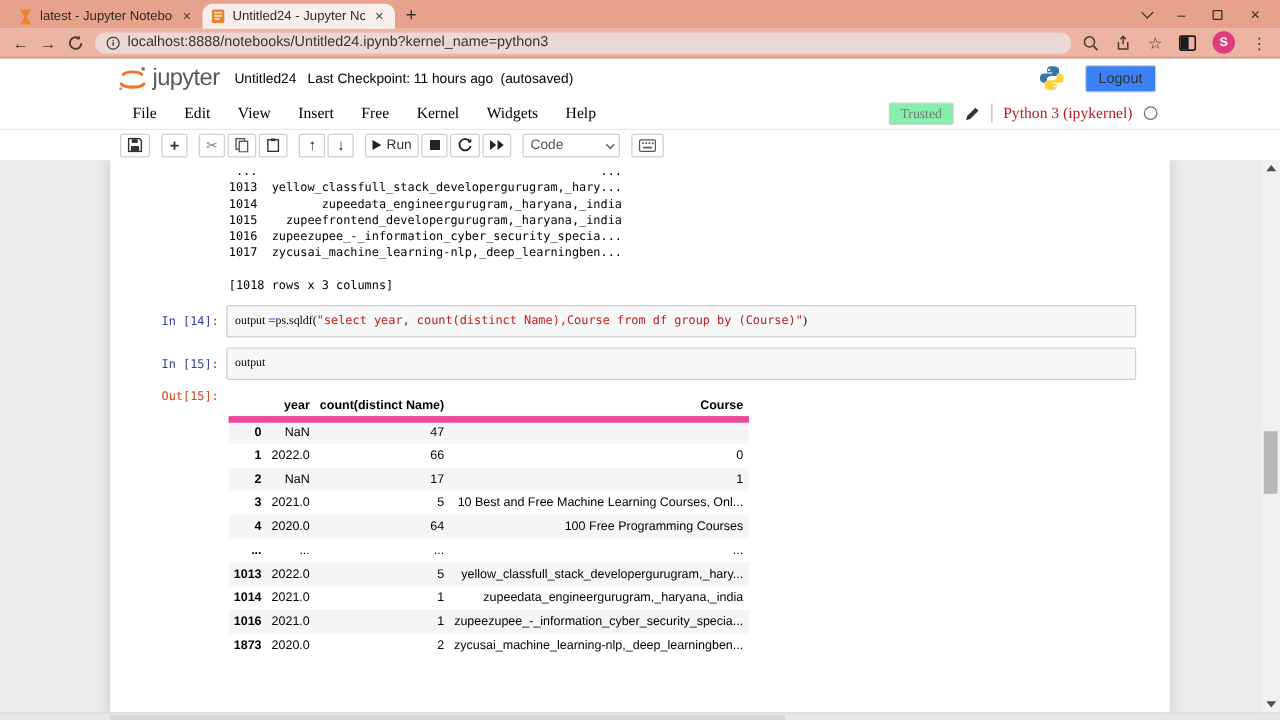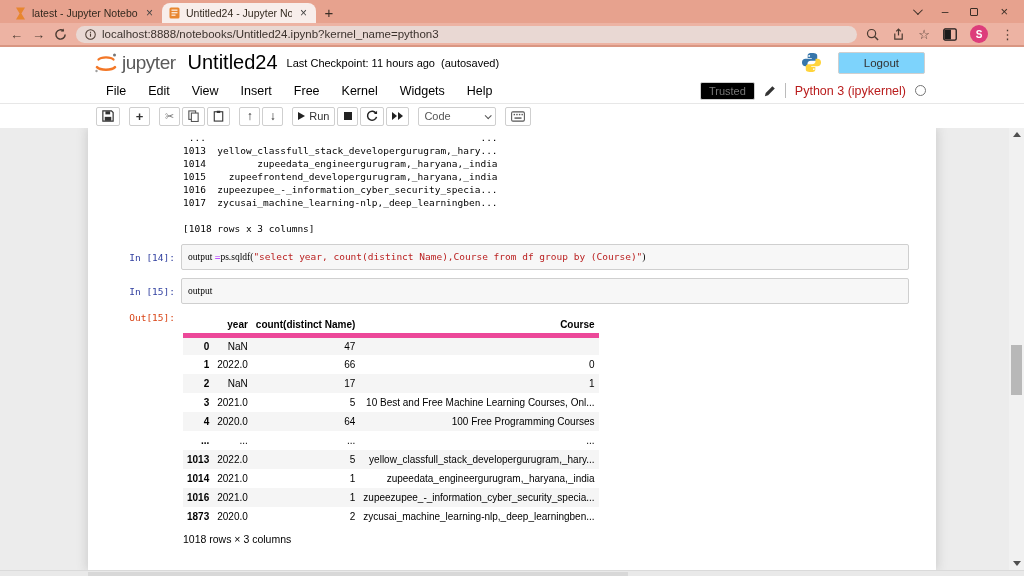--- a/index.html
+++ b/index.html
@@ -26,32 +26,32 @@
   .bar-icons { display:flex; align-items:center; gap:13px; }
   .avatar { width:18px; height:18px; border-radius:50%; background:#dd3d7b; color:#fff; font-size:10px; font-weight:bold;
             display:flex; align-items:center; justify-content:center; }
   .dots { font-size:13px; color:#4a3a31; letter-spacing:0; }
   .chrome-divider { height:2px; background:#d99682; }
 
   
   .jp-header { height:31px; display:flex; align-items:center; padding:0 99px 0 93px; background:#fff; }
   .logo { display:flex; align-items:center; gap:3px; }
   .wordmark { font-size:19px; color:#5a5a5a; letter-spacing:-0.5px; }
-  .nb-title { font-size:20px; color:#000; margin-left:12px; }
+  .nb-title { font-size:11px; color:#000; margin-left:12px; }
   .checkpoint { font-size:11px; color:#000; margin-left:9px; }
   .autosaved { font-size:11px; color:#000; margin-left:6px; }
   .hdr-right { margin-left:auto; display:flex; align-items:center; gap:16px; }
-  .logout-btn { font-size:11.5px; color:#333; background:#7dd3fc; border:1px solid #cfcfcf; border-radius:2px; padding:4px 25px; }
-
-  
-  .menubar { height:26px; border-bottom:1px solid #e7e7e7; display:flex; align-items:center; padding:0 98px 0 96px; }
+  .logout-btn { font-size:11.5px; color:#333; background:#3b82f6; border:1px solid #cfcfcf; border-radius:2px; padding:4px 10px; }
+
+  
+  .menubar { height:26px; border-bottom:1px solid #e7e7e7; display:flex; align-items:center; padding:0 98px 0 96px;font-family:Liberation Serif, serif; }
   .menu-item { font-size:12.5px; color:#000; padding:0 11px; }
   .menu-item:first-child { padding-left:10px; }
   .mb-right { margin-left:auto; display:flex; align-items:center; gap:9px; }
-  .trusted { font-size:11px; color:#777; border:1px solid #cfcfcf; border-radius:2px; padding:2px 8px; background:#000000; }
+  .trusted { font-size:11px; color:#777; border:1px solid #cfcfcf; border-radius:2px; padding:2px 8px; background:#86efac; }
   .mb-sep { width:1px; height:15px; background:#bbb; }
   .kernel-name { font-size:12.5px; color:#b91c1c; }
   .kernel-ind { width:11px; height:11px; border:1.5px solid #757575; border-radius:50%; }
 
   
   .jp-toolbar { height:24px; display:flex; align-items:center; padding-left:96px; gap:2px; background:#fff; }
   .tbtn { height:19px; min-width:21px; background:#fff; border:1px solid #cfcfcf; border-radius:2px;
           display:flex; align-items:center; justify-content:center; gap:4px; padding:0 5px; color:#333; font-size:11px; }
   .tgap { width:5px; }
   .run-tri { width:0; height:0; border-left:7px solid #222; border-top:4.5px solid transparent; border-bottom:4.5px solid transparent; }
@@ -395,21 +395,20 @@
                 <th class="col-idx">1873</th>
                 <td class="col-year">2020.0</td>
                 <td class="col-count">2</td>
                 <td class="col-course">zycusai_machine_learning-nlp,_deep_learningben...</td>
               </tr>
             </tbody>
         </table>
       </div>
     </div>
 
-    <div class="df-footer">1018 rows × 3 columns</div>
   </div>
 
   <div class="v-scroll">
     <span class="sb-arrow-up"></span>
     <span class="v-thumb"></span>
     <span class="sb-arrow-down"></span>
   </div>
   <div class="h-scroll">
     <span class="h-thumb"></span>
   </div>

